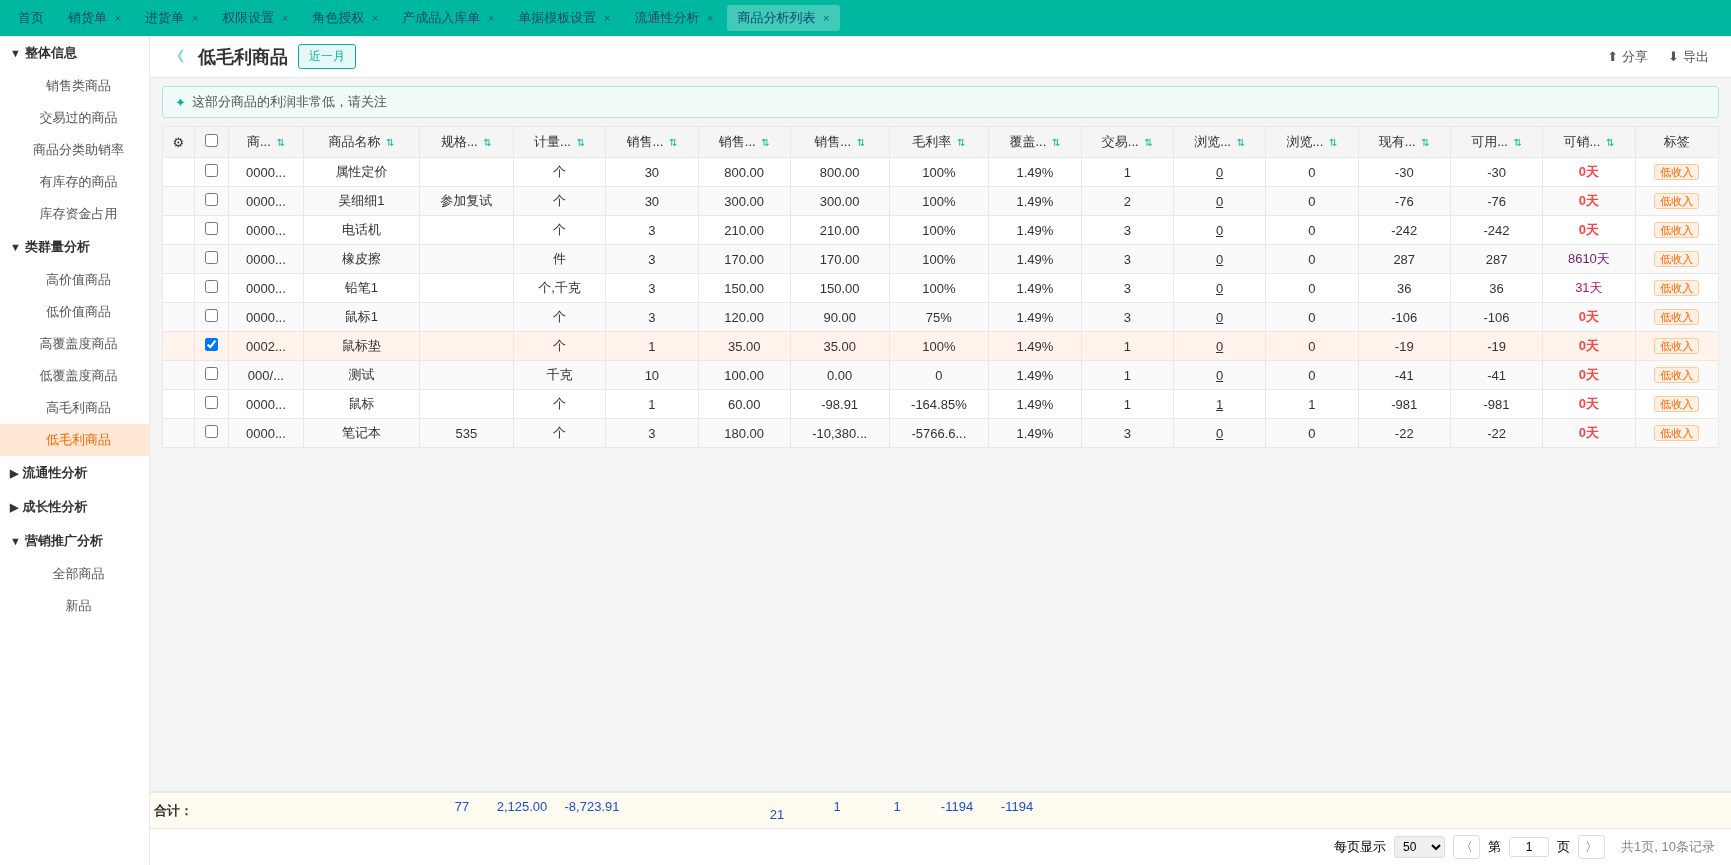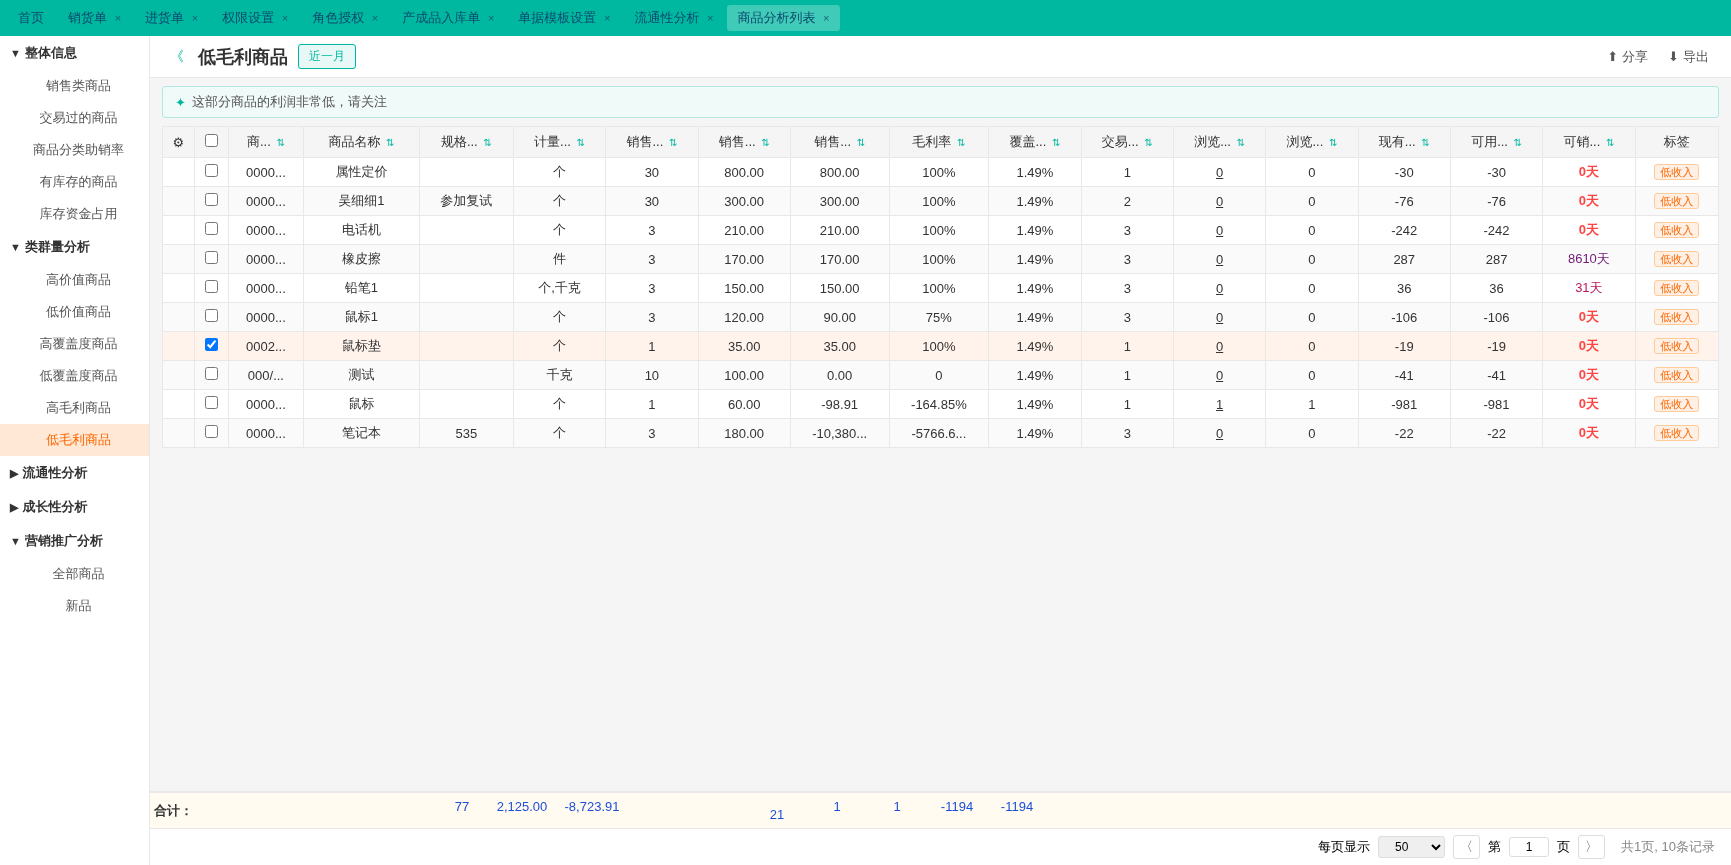--- a/index.html
+++ b/index.html
@@ -202,21 +202,21 @@
       padding: 6px 16px;
       display: flex;
       align-items: center;
       justify-content: flex-end;
       gap: 8px;
       font-size: 12px;
     }
     .pagination-bar select {
       border: 1px solid #ddd;
       border-radius: 3px;
-      padding: 2px 12px;
+      padding: 2px 4px;
       font-size: 12px;
     }
     .pagination-bar .page-input {
       width: 40px;
       border: 1px solid #ddd;
       border-radius: 3px;
       padding: 2px 4px;
       text-align: center;
       font-size: 12px;
     }

